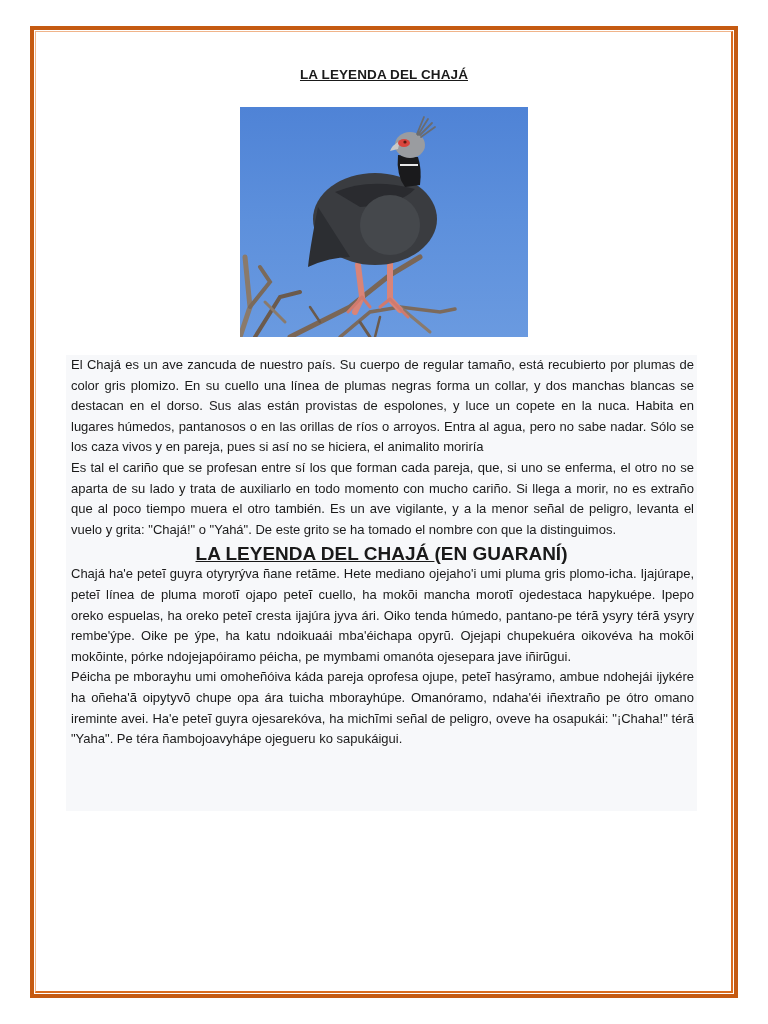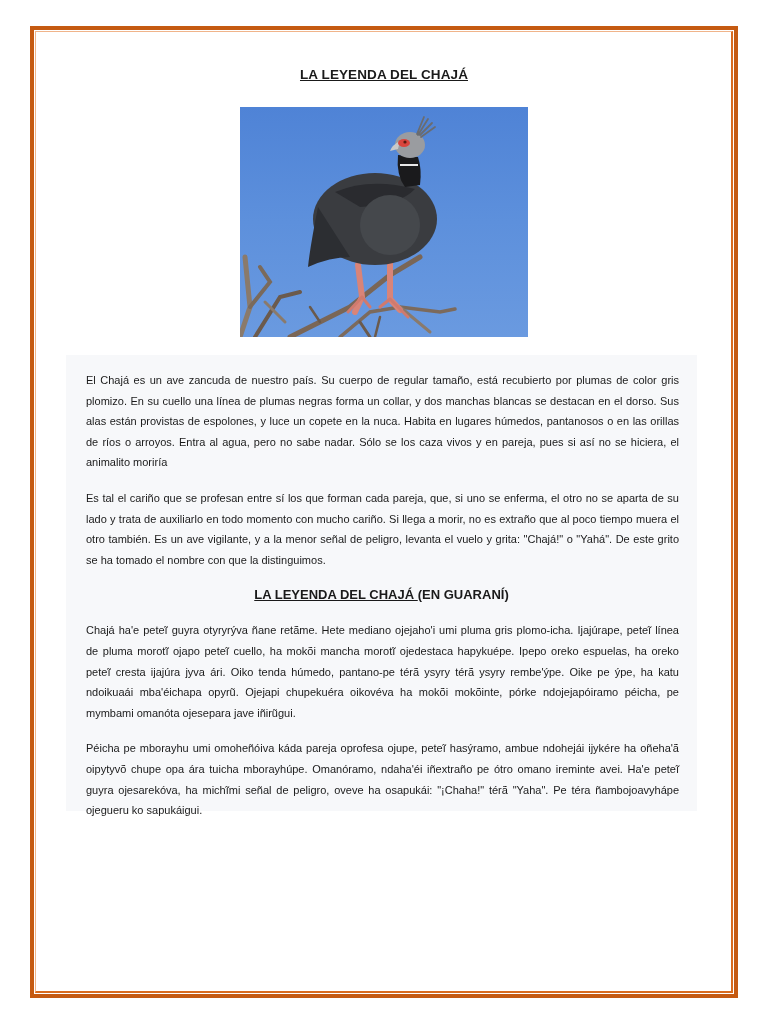--- a/index.html
+++ b/index.html
@@ -22,25 +22,25 @@
     .photo {
       position: absolute; left: 240px; top: 107px; width: 288px; height: 230px; overflow: hidden;
       background: linear-gradient(180deg, #4f83d6 0%, #5d90dc 50%, #6a9ae0 100%);
     }
     .photo svg { display: block; }
     .text-block {
       position: absolute; left: 66px; top: 355px; width: 631px; height: 456px;
       background: #f7f8fa;
     }
     .para {
-      font-size: 11px; line-height: 20.6px; text-align: justify; margin: 15px; padding: 0 3px 0 5px;
+      font-size: 13px; line-height: 20.6px; text-align: justify; margin: 0; padding: 0 3px 0 5px;
     }
     .para.last-justify { text-align-last: justify; }
     .sub-title {
-      text-align: center; font-size: 13px; font-weight: bold; line-height: 20px; margin-top: 4px; margin-bottom: 0;
+      text-align: center; font-size: 19px; font-weight: bold; line-height: 20px; margin-top: 4px; margin-bottom: 0;
     }
     .sub-title .u { text-decoration: underline; }
   </style>
 </head>
 <body>
 
 <div class="page-border"></div>
 
 <div class="title">LA LEYENDA DEL CHAJÁ</div>
 

